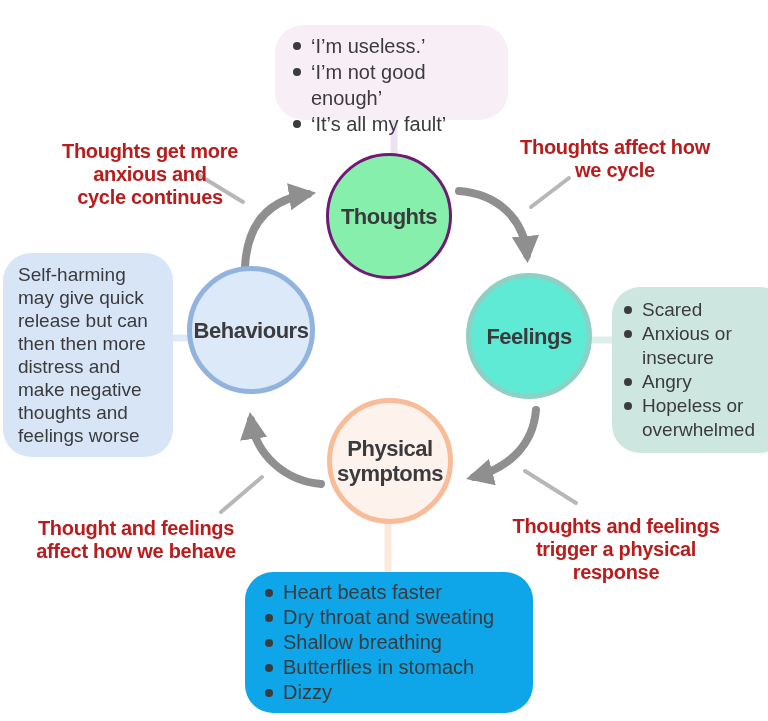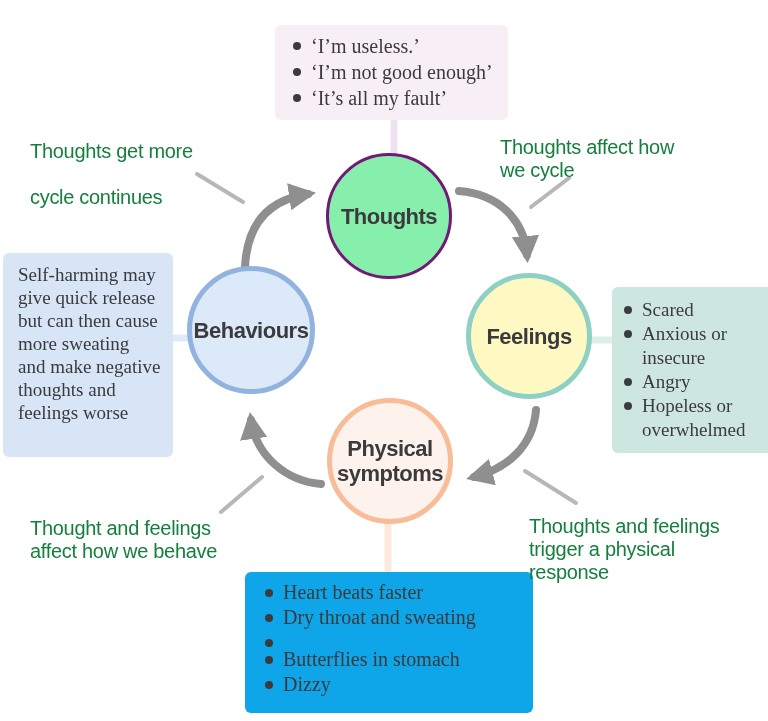--- a/index.html
+++ b/index.html
@@ -7,43 +7,43 @@
     position:relative;width:768px;height:721px;background:#ffffff;
     font-family:"Liberation Sans",sans-serif;color:#3d3d40;overflow:hidden;
   }
   svg.overlay{position:absolute;left:0;top:0;z-index:1;pointer-events:none;}
   .node{
     position:absolute;border-radius:50%;box-sizing:border-box;z-index:2;
     display:flex;align-items:center;justify-content:center;text-align:center;
     font-weight:700;font-size:22px;letter-spacing:-0.5px;line-height:25px;color:#3b3b3e;
   }
   .node-thoughts{left:326px;top:153px;width:126px;height:126px;background:#86efac;border:3px solid #701a75;}
-  .node-feelings{left:466px;top:273px;width:126px;height:126px;background:#fef9c3;border:5px solid #8ed0c3;}
+  .node-feelings{left:466px;top:273px;width:126px;height:126px;background:#5eead4;border:5px solid #8ed0c3;}
   .node-behaviours{left:187px;top:266px;width:128px;height:128px;background:#dce9f8;border:5px solid #92b3de;white-space:nowrap;}
   .node-physical{left:327px;top:398px;width:126px;height:126px;background:#fdf2ec;border:5px solid #f8bc98;padding:0 14px;}
   .callout{
-    position:absolute;border-radius:6px;box-sizing:border-box;z-index:2;
-    font-size:20px;line-height:26px;color:#3b3b3e;font-family:Liberation Serif, serif;
+    position:absolute;border-radius:28px;box-sizing:border-box;z-index:2;
+    font-size:20px;line-height:26px;color:#3b3b3e;
   }
   .callout-thoughts{left:275px;top:25px;width:233px;height:95px;background:#f8eef6;padding:8px 14px 8px 18px;}
   .callout-feelings{left:612px;top:287px;width:176px;height:166px;background:#cde7e0;padding:11px 8px 11px 12px;font-size:19px;line-height:24px;}
   .callout-behaviours{left:3px;top:253px;width:170px;height:204px;background:#d7e5f6;padding:10px 12px 10px 15px;font-size:19px;line-height:23px;}
   .callout-physical{left:245px;top:572px;width:288px;height:141px;background:#0ea5e9;padding:8px 12px 8px 20px;line-height:25px;}
   ul.blist{list-style:none;margin:0;padding:0;}
   ul.blist li{display:flex;align-items:flex-start;}
   .dot{width:8px;height:8px;border-radius:50%;background:#3b3b3e;flex:0 0 8px;margin:9px 10px 0 0;}
   .callout-feelings .dot{margin-top:8px;}
   .annotation{
-    position:absolute;z-index:2;font-weight:400;
-    font-size:20px;line-height:23px;color:#15803d;letter-spacing:-0.3px;
+    position:absolute;z-index:2;text-align:center;font-weight:700;
+    font-size:20px;line-height:23px;color:#b91c1c;letter-spacing:-0.3px;
   }
   .ann-tl{left:30px;top:140px;width:240px;}
   .ann-tr{left:500px;top:136px;width:230px;}
   .ann-bl{left:30px;top:497px;width:212px;margin-top:20px;}
-  .ann-br{left:505px;top:515px;width:222px;margin-left:24px;}
+  .ann-br{left:505px;top:515px;width:222px;}
 </style>
 </head>
 <body>
 
 <div id="stage">
 
   <svg class="overlay" width="768" height="721" viewBox="0 0 768 721">
     <defs>
       <marker id="ah" viewBox="0 0 10 10" refX="7" refY="5" markerWidth="3.4" markerHeight="3.4" orient="auto-start-reverse" markerUnits="strokeWidth">
         <path d="M0 0 L10 5 L0 10 z" fill="#8f8f8f"></path>
@@ -111,50 +111,51 @@
           <span>Angry</span>
         </li>
       <li>
           <span class="dot"></span>
           <span>Hopeless or overwhelmed</span>
         </li>
     </ul>
   </div>
 
   <div class="callout callout-behaviours">
-    <div>Self-harming may give quick release but can then cause more sweating and make negative thoughts and feelings worse</div>
+    <div>Self-harming may give quick release but can then then more distress and make negative thoughts and feelings worse</div>
   </div>
 
   <div class="callout callout-physical">
     <ul class="blist">
       <li>
           <span class="dot"></span>
           <span>Heart beats faster</span>
         </li>
       <li>
           <span class="dot"></span>
           <span>Dry throat and sweating</span>
         </li>
       <li>
           <span class="dot"></span>
+          <span>Shallow breathing</span>
         </li>
       <li>
           <span class="dot"></span>
           <span>Butterflies in stomach</span>
         </li>
       <li>
           <span class="dot"></span>
           <span>Dizzy</span>
         </li>
     </ul>
   </div>
 
   <div class="annotation ann-tl">
     <span>Thoughts get more</span><br>
-    <br>
+    <span>anxious and</span><br>
     <span>cycle continues</span>
   </div>
   <div class="annotation ann-tr">
     <span>Thoughts affect how</span><br>
     <span>we cycle</span>
   </div>
   <div class="annotation ann-bl">
     <span>Thought and feelings</span><br>
     <span>affect how we behave</span>
   </div>

